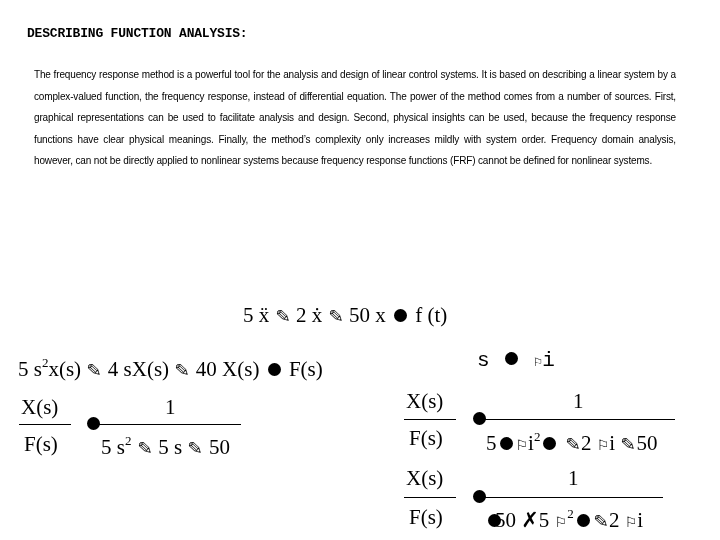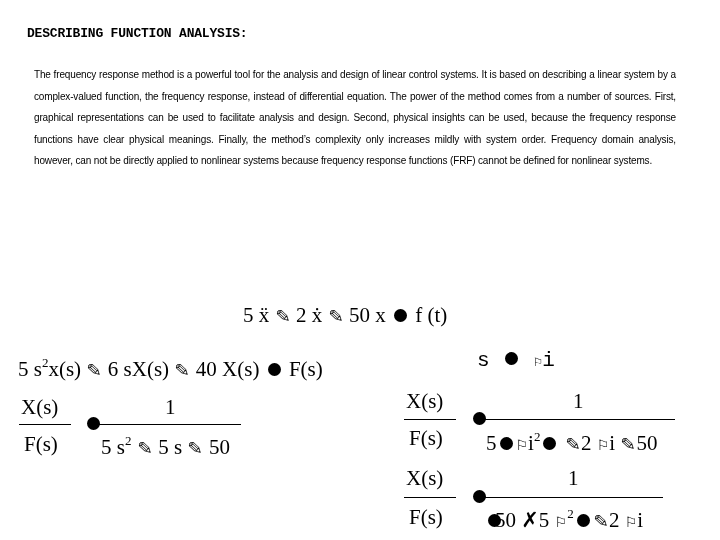--- a/index.html
+++ b/index.html
@@ -35,21 +35,21 @@
   <span>2 ẋ</span>
   <span class="bad">✎</span>
   <span>50 x</span>
   <span class="dot"></span>
   <span>f (t)</span>
 </div>
 
 <div class="eq" style="left:18px; top:356px;">
   <span>5 s</span><span class="sup">2</span><span>x(s)</span>
   <span class="bad">✎</span>
-  <span>6 sX(s)</span>
+  <span>4 sX(s)</span>
   <span class="bad">✎</span>
   <span>40 X(s)</span>
   <span class="dot"></span>
   <span>F(s)</span>
 </div>
 
 <div class="frac" style="left:0; top:0;">
   <span class="fnum" style="left:21px; top:397px;">X(s)</span>
   <div class="fbar" style="left:19px; top:424px; width:52px;"></div>
   <span class="fden" style="left:24px; top:434px;">F(s)</span>

